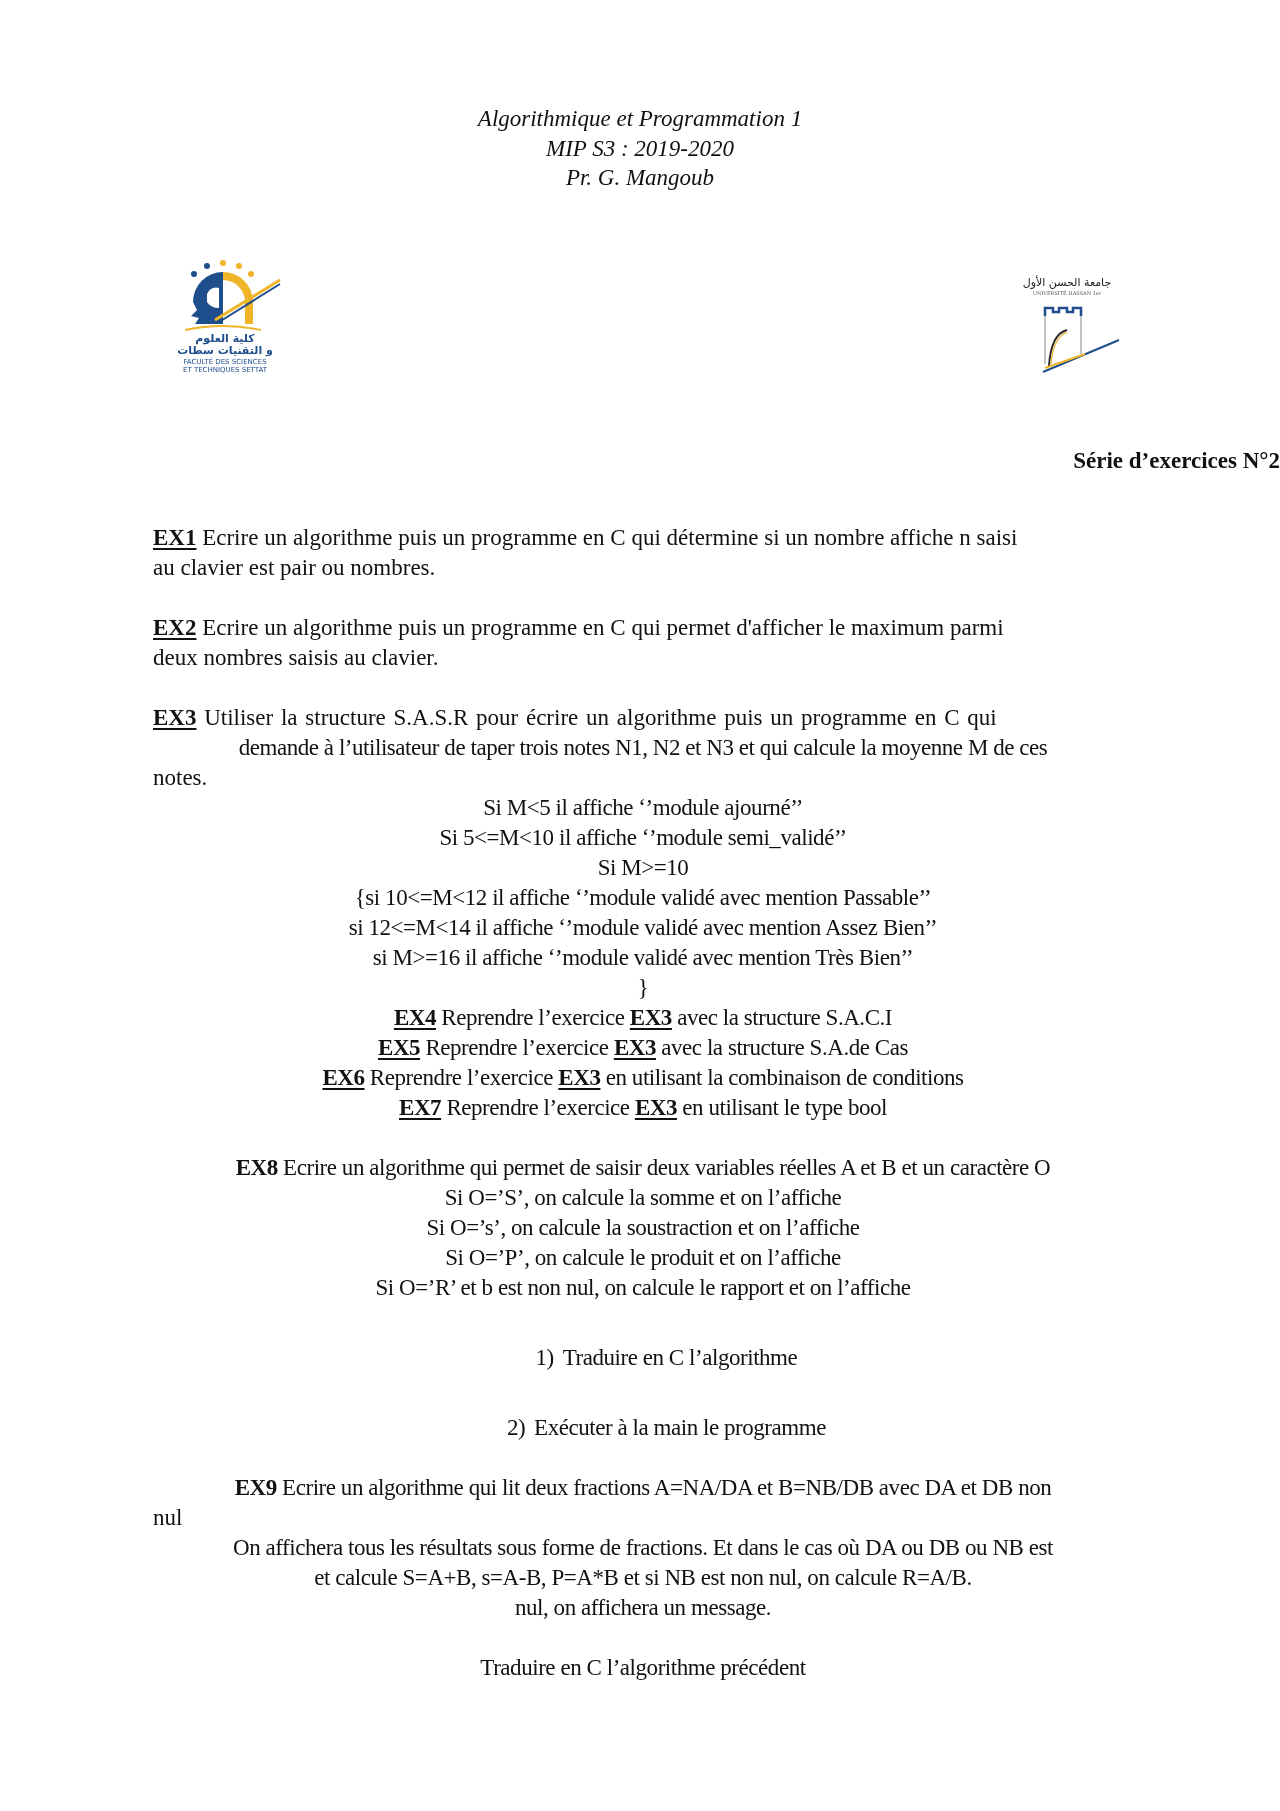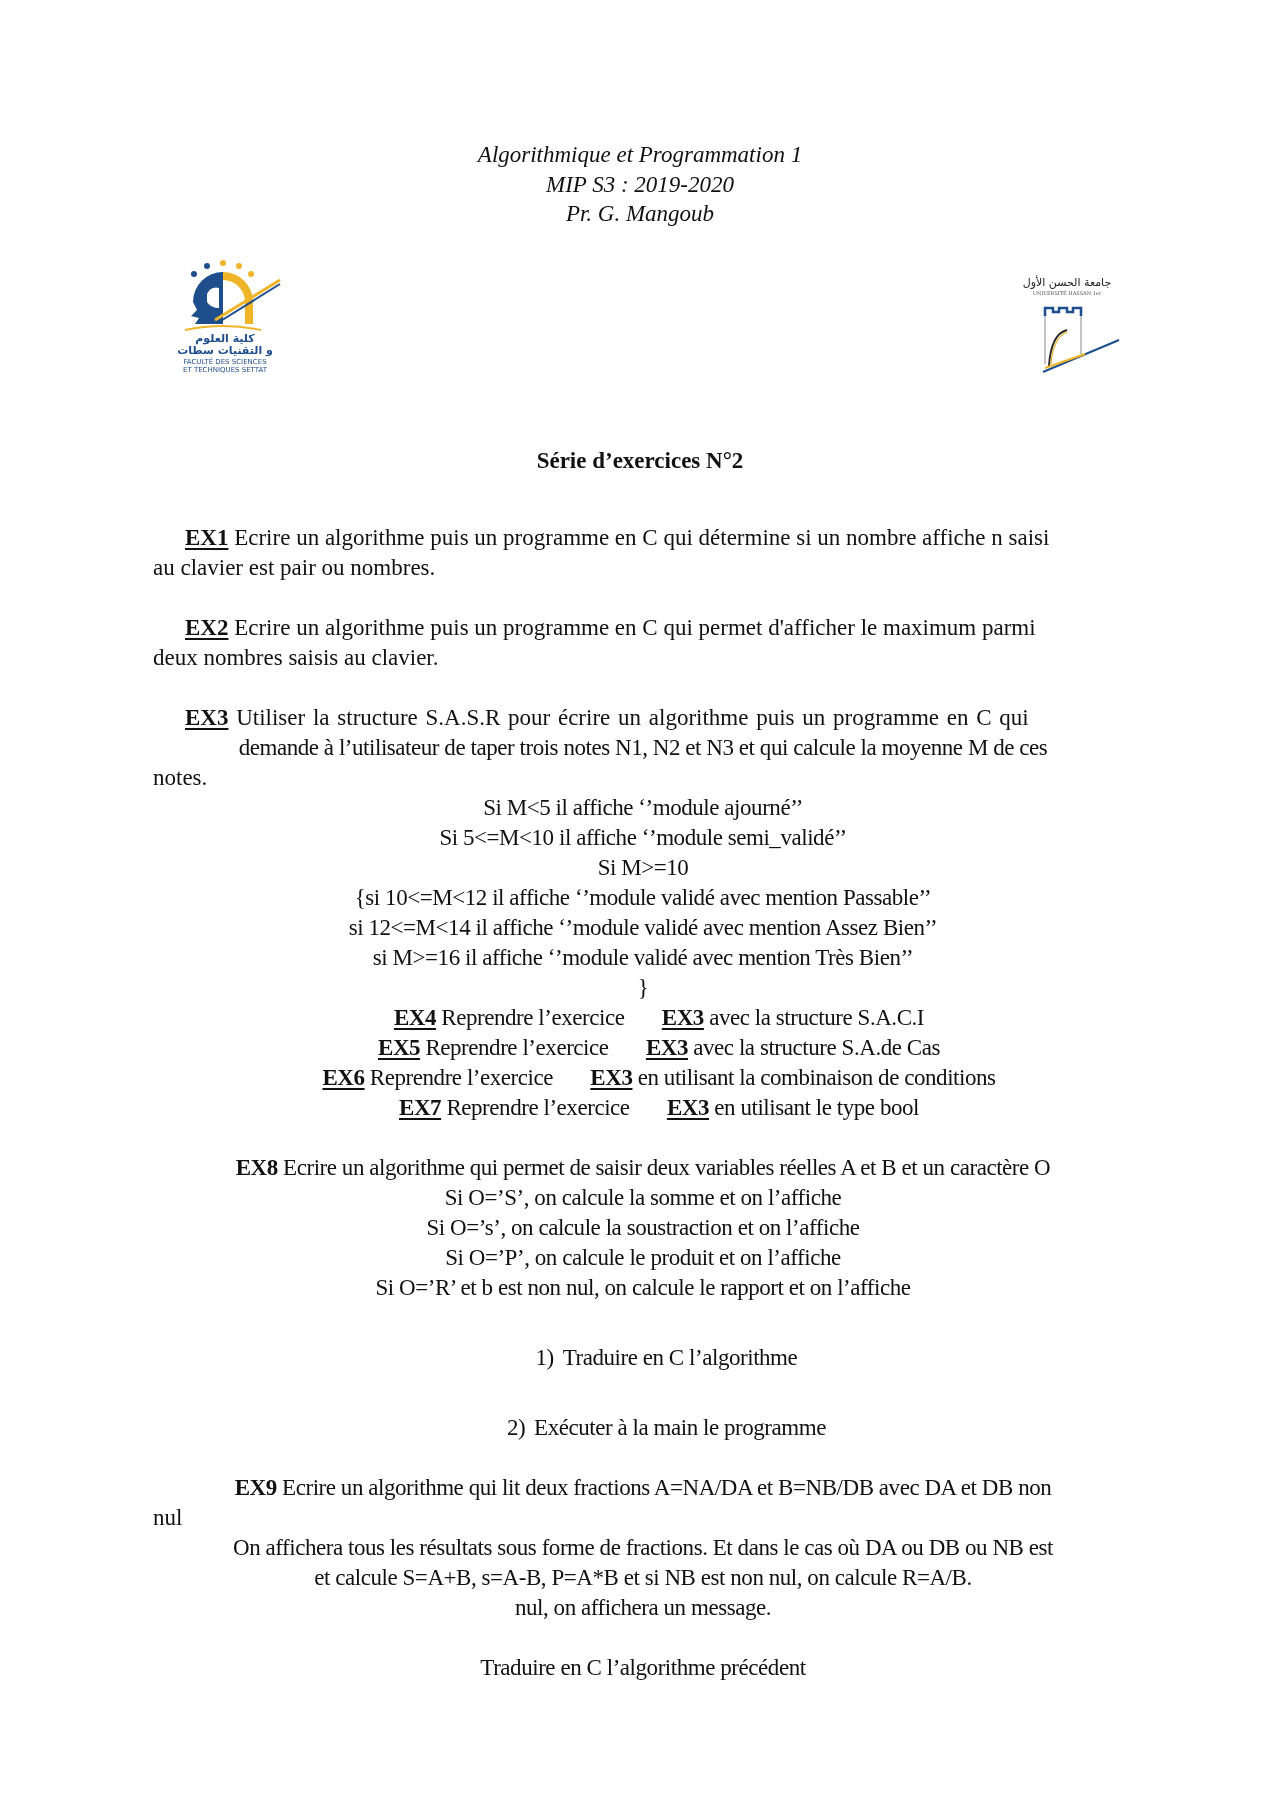--- a/index.html
+++ b/index.html
@@ -1,29 +1,29 @@
 <!DOCTYPE html>
 <html><head>
 <meta charset="utf-8">
 <style>
   html, body { margin: 0; padding: 0; background: #ffffff; }
   body { width: 1280px; height: 1811px; position: relative; overflow: hidden;
          font-family: "Liberation Serif", "DejaVu Serif", serif; color: #111; }
   .header { position: absolute; top: 104px; left: 0; width: 1280px; text-align: center;
-            font-style: italic; font-size: 23px; line-height: 29.5px; margin-top: 36px; }
+            font-style: italic; font-size: 23px; line-height: 29.5px; }
   .header div { transform: scaleX(1.0); }
   .logo-left { position: absolute; left: 155px; top: 258px; width: 140px; height: 120px; }
   .logo-right { position: absolute; left: 1015px; top: 272px; width: 115px; height: 115px; }
-  .title { position: absolute; top: 448px; left: 0; width: 1280px; text-align: center;
+  .title { position: absolute; top: 448px; left: 0; width: 1280px; text-align: right;
            font-weight: bold; font-size: 23px; }
   .content { position: absolute; left: 153px; top: 523px; width: 980px;
              font-size: 23px; line-height: 30px; }
   .line { white-space: nowrap; }
   .gap { height: 30px; }
-  .ex { font-weight: bold; text-decoration: underline; text-decoration-thickness: 2px; text-underline-offset: 3px; margin-left: 32px; }
+  .ex { font-weight: bold; text-decoration: underline; text-decoration-thickness: 2px; text-underline-offset: 3px; }
   .exb { font-weight: bold; }
   .sub { padding-left: 38px; margin-top: 40px; }
   .sub .num { display: inline-block; width: 36px; }
   .narrow { letter-spacing: -0.45px; text-align: center; }
 </style>
 </head>
 <body>
 
 <div class="header">
   <div>Algorithmique et Programmation 1</div>

